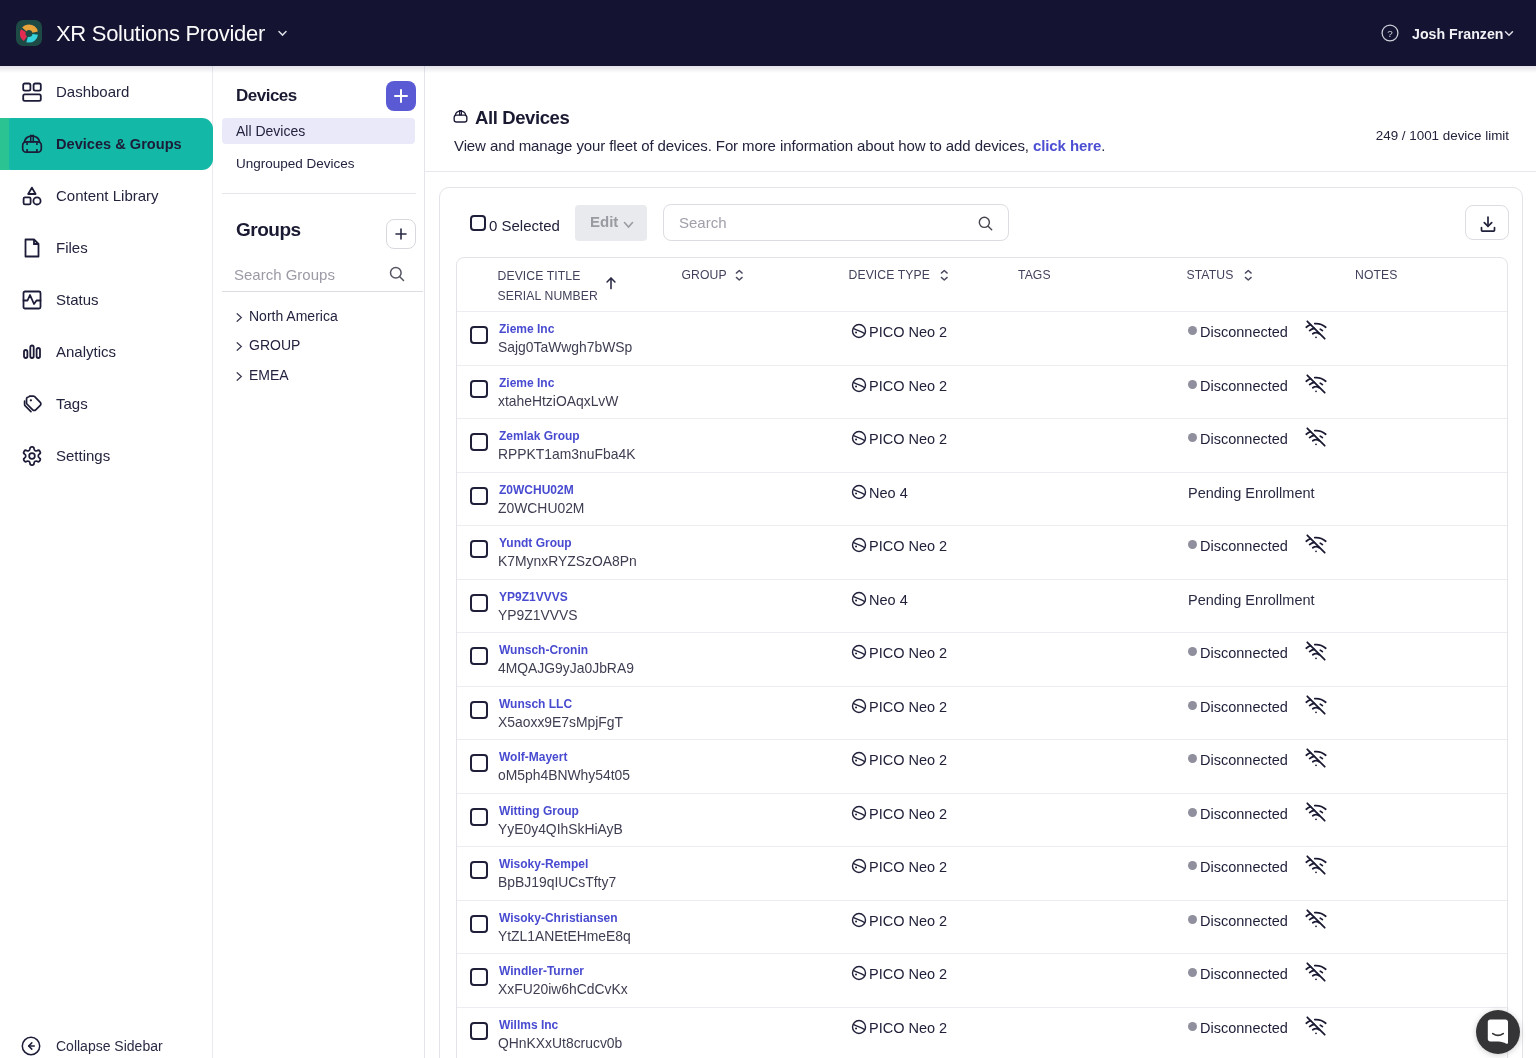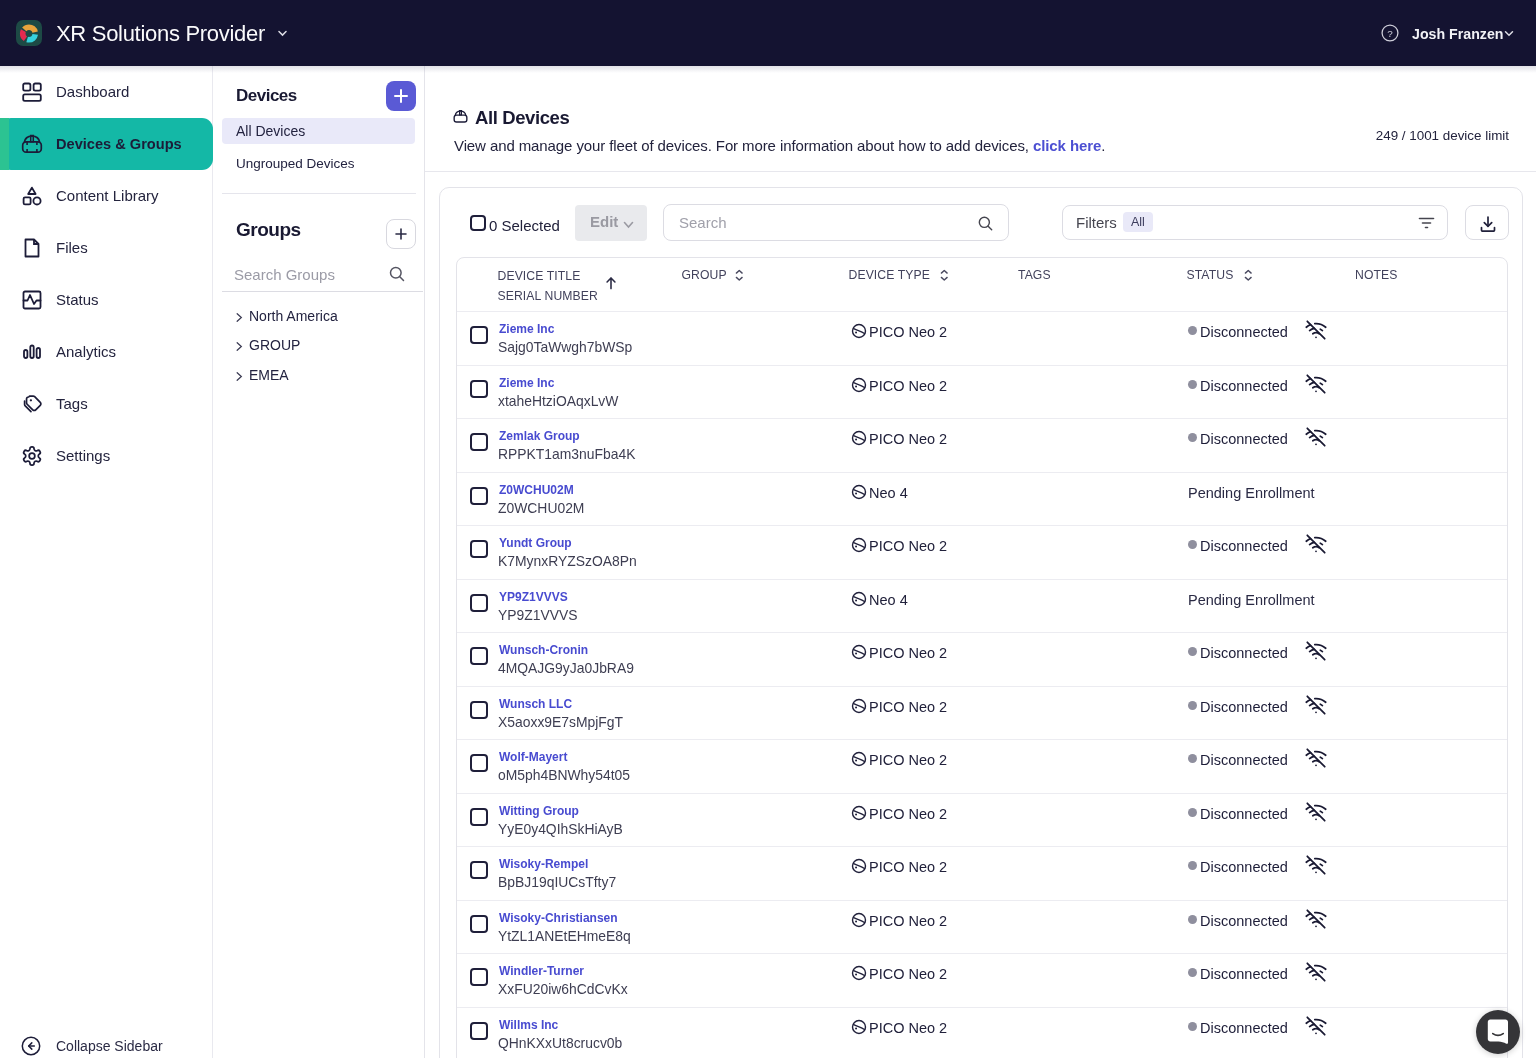--- a/index.html
+++ b/index.html
@@ -228,31 +228,20 @@
       <div style="position:absolute;left:15px;top:8px;font-size:15px;font-weight:700;color:#9a9aa2;">Edit</div>
       <svg style="position:absolute;left:48px;top:16px" width="11" height="8" viewBox="0 0 11 8">
           <path d="M1.5 1.5 L5.5 6 L9.5 1.5" fill="none" stroke="#9a9aa2" stroke-width="1.6" stroke-linecap="round"></path>
         </svg>
     </div>
     <div class="abs" style="left:223px;top:16px;width:346px;height:37px;border:1px solid #dcdce3;border-radius:8px;">
       <div style="position:absolute;left:15px;top:9px;font-size:15px;color:#a0a0aa;">Search</div>
       <svg style="position:absolute;right:15px;top:11px" width="15" height="15" viewBox="0 0 17 17">
           <circle cx="7.2" cy="7.2" r="5.7" fill="none" stroke="#45454f" stroke-width="1.6"></circle>
           <path d="M11.5 11.5 L15.5 15.5" stroke="#45454f" stroke-width="1.6" stroke-linecap="round"></path>
-        </svg>
-    </div>
-    <div class="abs" style="left:622px;top:17px;width:386px;height:35px;border:1px solid #dcdce3;border-radius:8px;">
-      <div style="position:absolute;left:13px;top:8px;font-size:15px;color:#45454f;">Filters</div>
-      <div style="position:absolute;left:60px;top:6px;height:20px;padding:0 8px;background:#e9e9f8;border-radius:4px;font-size:12.5px;line-height:20px;color:#3c3c5c;">All</div>
-      <svg style="position:absolute;right:12px;top:9px" width="17" height="16" viewBox="0 0 17 16">
-          <g stroke="#45454f" stroke-width="1.6" stroke-linecap="round">
-            <path d="M1.5 3.5 h14"></path>
-            <path d="M4.5 8 h8"></path>
-            <path d="M7.5 12.5 h2"></path>
-          </g>
         </svg>
     </div>
     <div class="abs" style="left:1025px;top:17px;width:44px;height:35px;border:1px solid #dcdce3;border-radius:8px;">
       <svg style="position:absolute;left:12px;top:8px" width="20" height="20" viewBox="0 0 20 20">
           <g fill="none" stroke="#21213b" stroke-width="1.7" stroke-linecap="round">
             <path d="M10 3 v9"></path>
             <path d="M6.3 8.6 L10 12.3 L13.7 8.6"></path>
             <path d="M3.5 13.5 v2.5 a1.2 1.2 0 0 0 1.2 1.2 h10.6 a1.2 1.2 0 0 0 1.2 -1.2 v-2.5"></path>
           </g>
         </svg>

